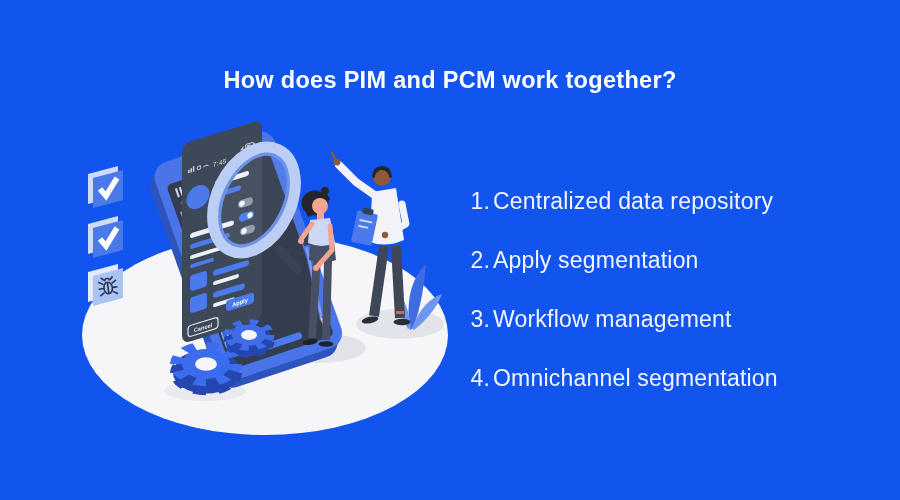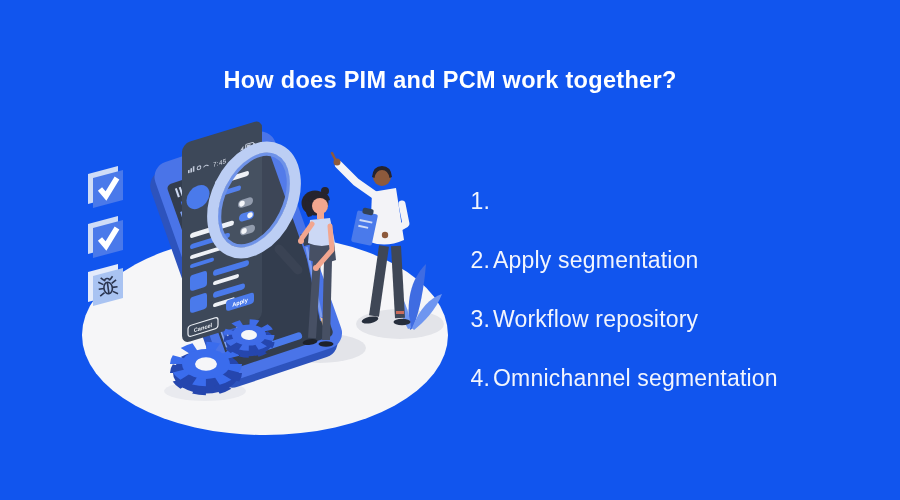--- a/index.html
+++ b/index.html
@@ -17,28 +17,29 @@
 </head>
 <body>
 
 <div class="page">
 
   <div class="title">How does PIM and PCM work together?</div>
 
   <div class="benefits">
     <div class="benefit-row">
       <span class="benefit-num">1.</span>
+      <span>Centralized data repository</span>
     </div>
     <div class="benefit-row">
       <span class="benefit-num">2.</span>
       <span>Apply segmentation</span>
     </div>
     <div class="benefit-row">
       <span class="benefit-num">3.</span>
-      <span>Workflow repository</span>
+      <span>Workflow management</span>
     </div>
     <div class="benefit-row">
       <span class="benefit-num">4.</span>
       <span>Omnichannel segmentation</span>
     </div>
   </div>
 
   <svg class="illus" viewBox="0 0 400 360">
 
     <ellipse cx="207" cy="243" rx="183" ry="100" fill="#f6f6f8"></ellipse>

